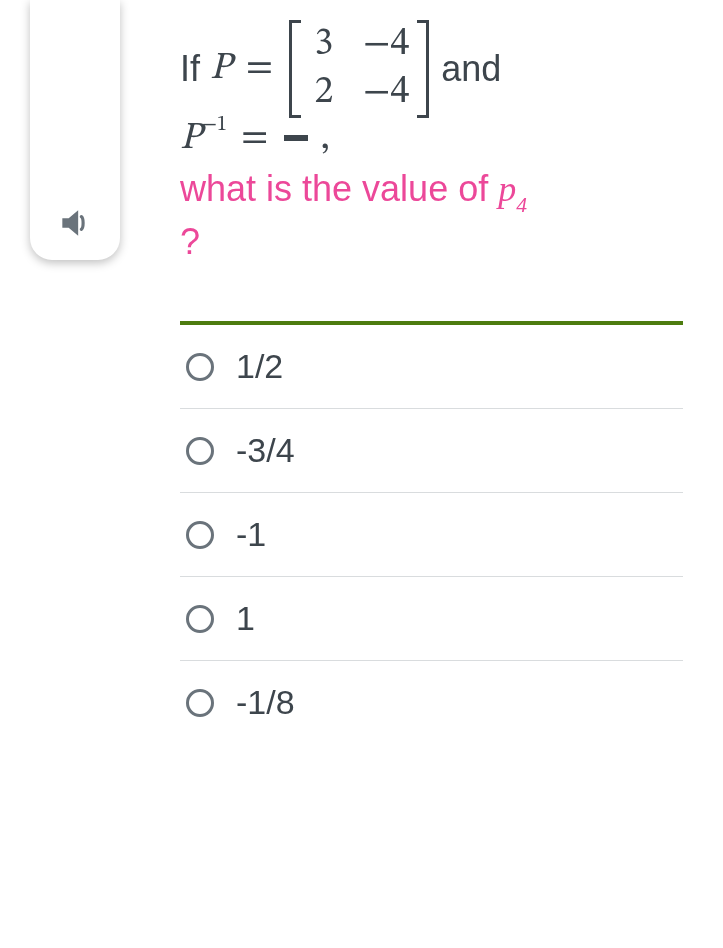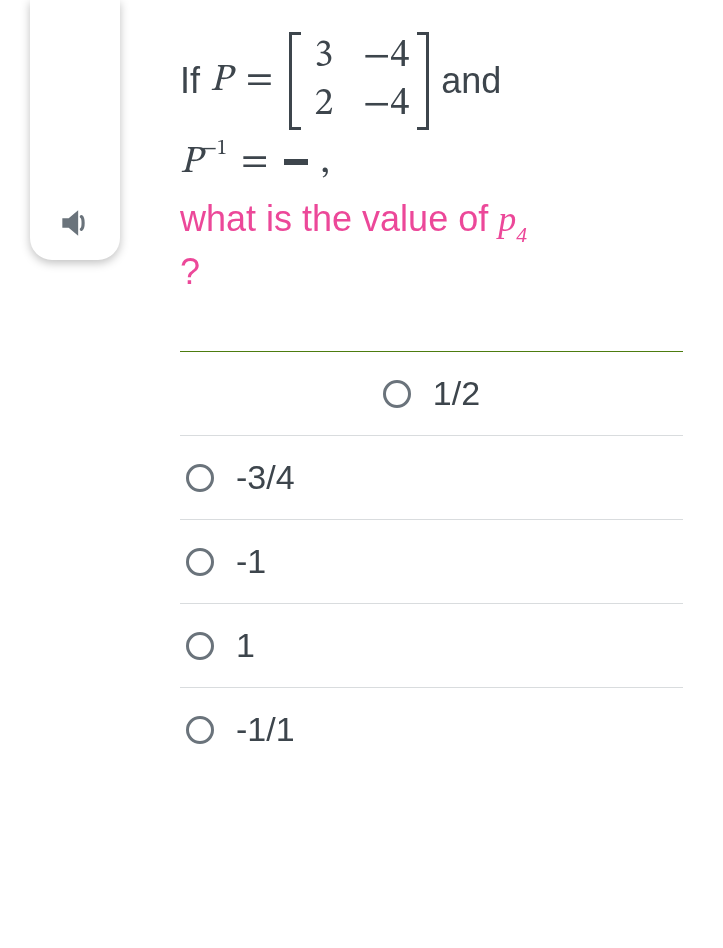--- a/index.html
+++ b/index.html
@@ -32,21 +32,21 @@
     padding-bottom: 18px;
     box-sizing: border-box;
   }
   .side-tab svg { display:block; }
 
   
   .math-line {
     font-family: "Cambria Math", "STIX Two Math", "Times New Roman", serif;
     font-size: 38px;
     line-height: 1.1;
-    margin: 12px 0;
+    margin: 0 0;
     display: flex;
     align-items: center;
     gap: 10px;
   }
   .math-line .italic { font-style: italic; }
   .math-line .op { padding: 0 4px; }
   .math-line .after { font-family: "Helvetica Neue", Arial, sans-serif; font-size: 36px; color:#3d454c; }
   .sup { font-size: 0.55em; vertical-align: super; position: relative; top: -0.2em; }
 
   .matrix {
@@ -112,21 +112,21 @@
   .option {
     display: flex;
     align-items: center;
     gap: 22px;
     padding: 22px 6px;
     border-bottom: 1px solid #d9dcde;
     font-size: 34px;
     color: #3d454c;
     cursor: pointer;
   }
-  .option:first-child { border-top: 1px solid #4d7c0f; justify-content: center; }
+  .option:first-child { border-top: 4px solid #4d7c0f; }
   .radio {
     width: 28px;
     height: 28px;
     border: 3px solid #6a737b;
     border-radius: 50%;
     flex: 0 0 auto;
     box-sizing: border-box;
   }
 </style>
 </head>
@@ -202,17 +202,17 @@
     <div class="option">
       <span class="radio"></span>
       <span>-1</span>
     </div>
     <div class="option">
       <span class="radio"></span>
       <span>1</span>
     </div>
     <div class="option" style="border-bottom:none;">
       <span class="radio"></span>
-      <span>-1/1</span>
+      <span>-1/8</span>
     </div>
   </div>
 
 </div>
 
 </body></html>

